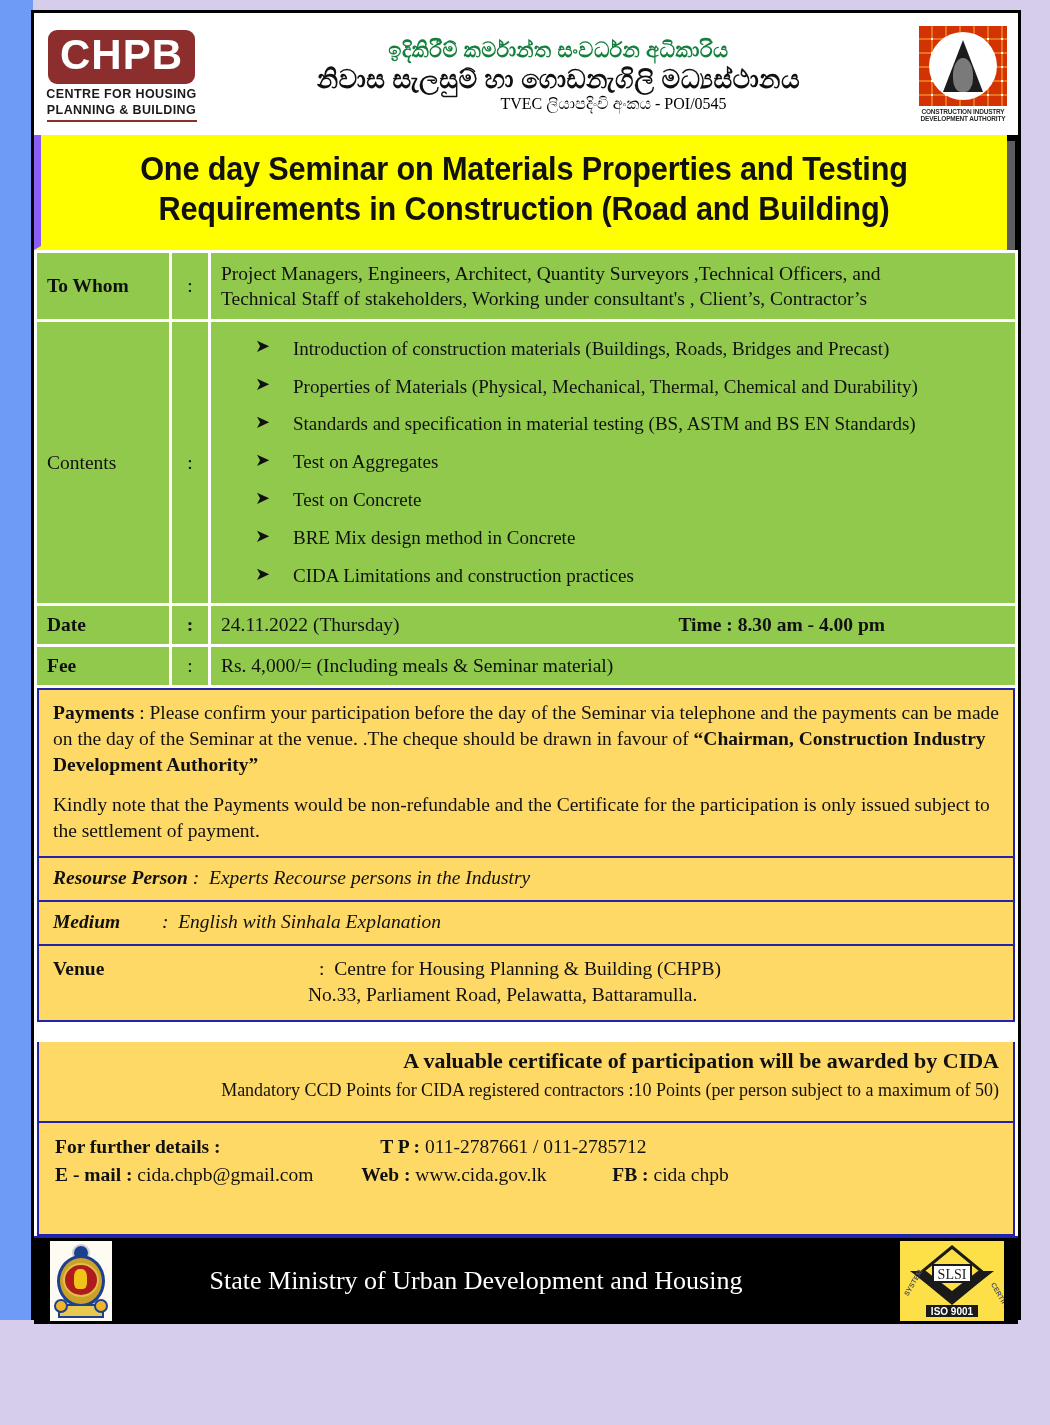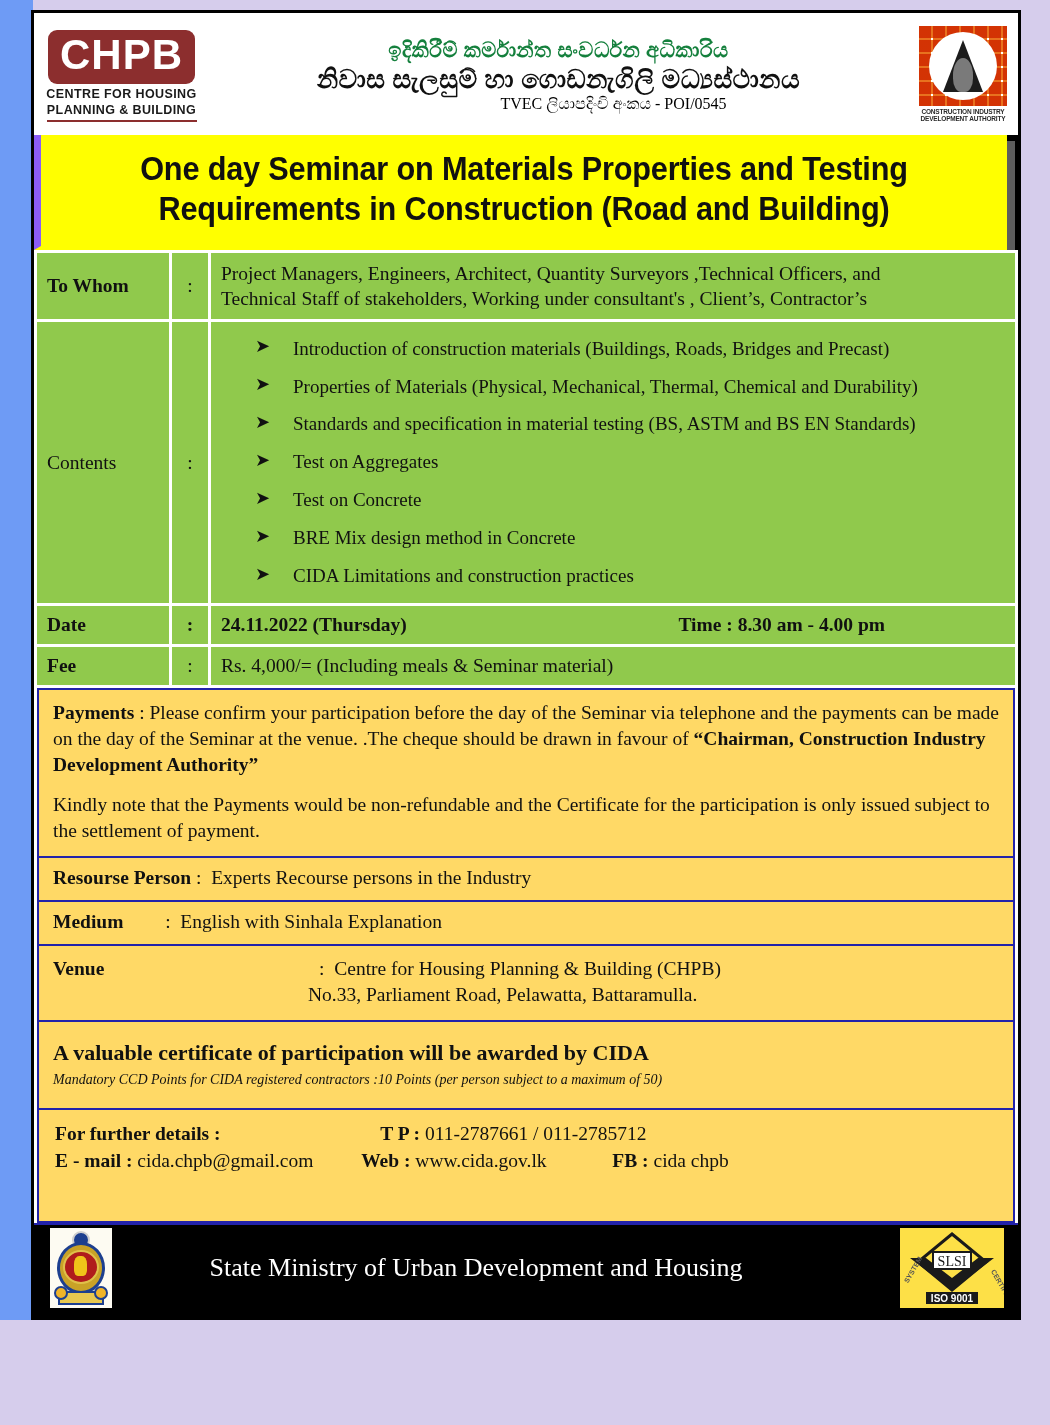--- a/index.html
+++ b/index.html
@@ -220,44 +220,44 @@
     padding: 8.5px 0 8.5px 46px;
     font-size: 19px;
     line-height: 1.1;
   }
   .contents-list li .arrow {
     position: absolute;
     left: 8px; top: 7px;
     font-size: 18px;
   }
   .date-row-inner { display: flex; align-items: baseline; }
-  .date-left { flex: 0 0 auto; font-weight: bold; }
+  .date-left { flex: 0 0 auto; }
   .date-spacer { flex: 1 1 auto; }
   .time-bold { font-weight: bold; padding-right: 120px; }
   .colon-tall { font-weight: bold; font-size: 22px; }
 
   
   .ybox {
     background: #ffd966;
     border: 2px solid #2222aa;
     box-sizing: border-box;
     margin: 0 3px 0 3px;
     padding: 10px 14px 12px 14px;
     font-size: 19.5px;
     color: #111;
     line-height: 1.33;
   }
   .ybox + .ybox { border-top: none; }
   .ybox b { font-weight: bold; }
   .pay-gap { height: 14px; }
-  .ybox.row-line { padding: 7px 16px 9px 14px; }
+  .ybox.row-line { padding: 7px 16px 9px 14px; font-style: italic; }
   .venue-line2 { padding-left: 255px; }
-  .cert-box { text-align: left; padding: 16px 14px 18px 14px; }
+  .cert-box { text-align: right; padding: 4px 14px 18px 14px; margin-top: 20px; }
   .cert-head { font-weight: bold; font-size: 22px; }
-  .cert-sub { font-size: 14px; margin-top: 4px; font-style: italic; }
+  .cert-sub { font-size: 18px; margin-top: 4px; }
   .contact-box { padding: 10px 14px 46px 16px; line-height: 1.42; }
   .contact-box .kv { font-weight: bold; }
   .c-ind1 { display: inline-block; width: 205px; }
   .c-ind2 { display: inline-block; width: 32px; }
   .c-ind3 { display: inline-block; width: 38px; }
 
   
   #footer {
     position: relative;
     height: 86px;

